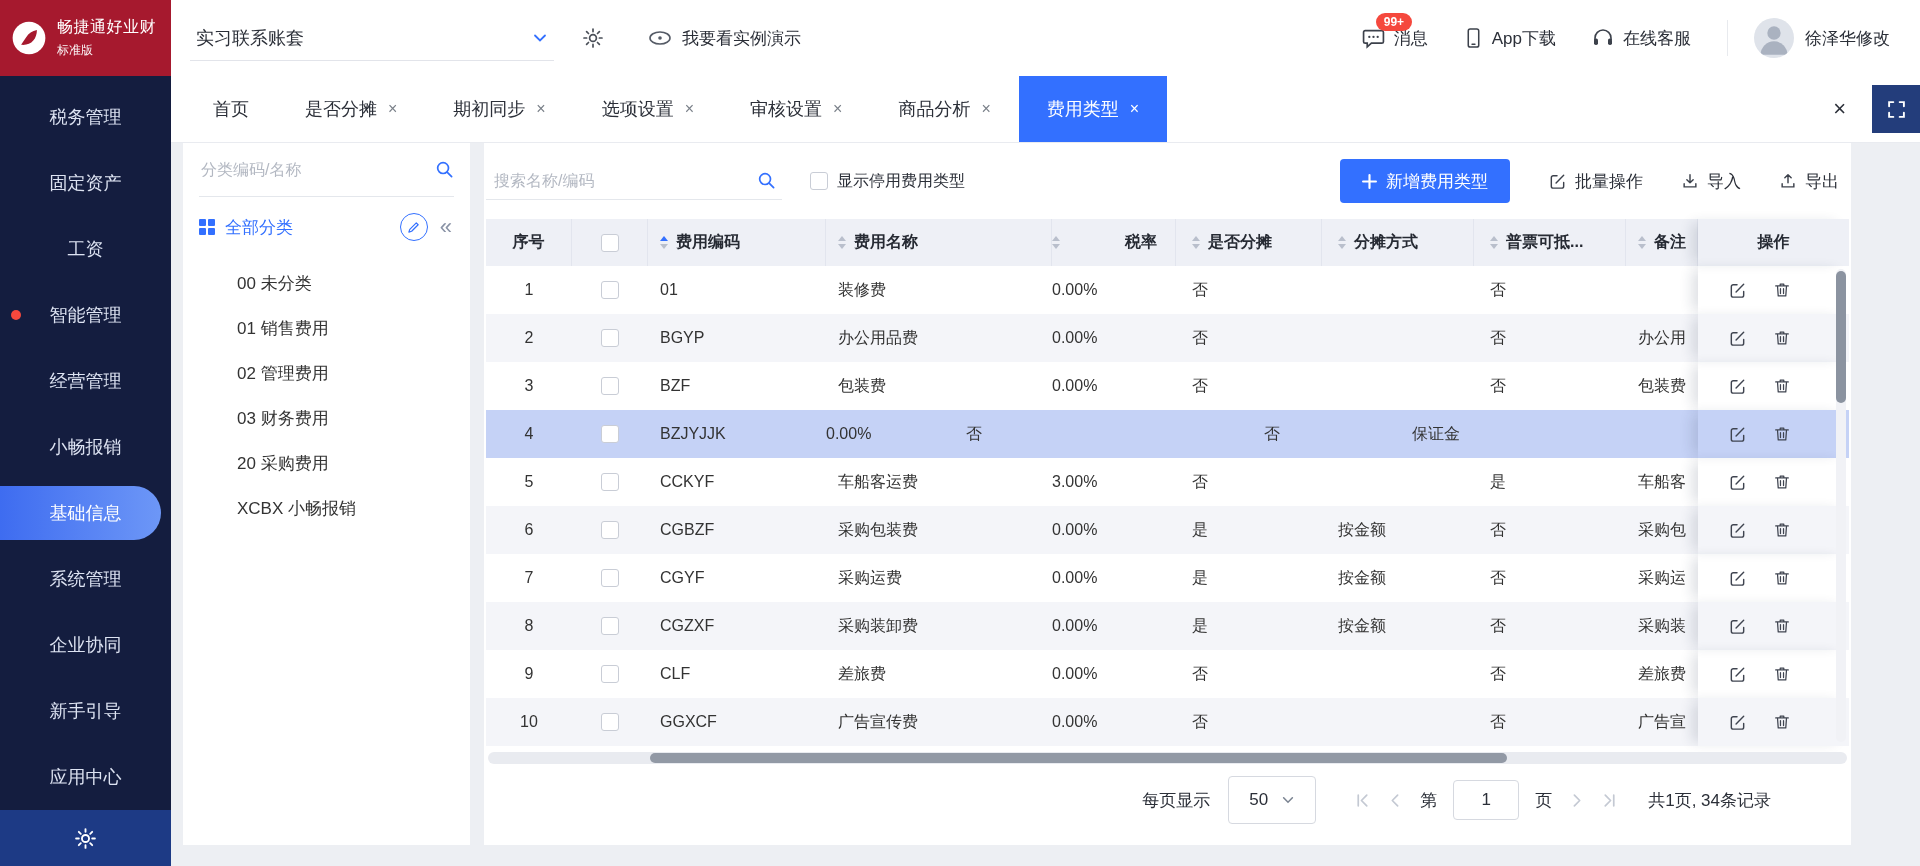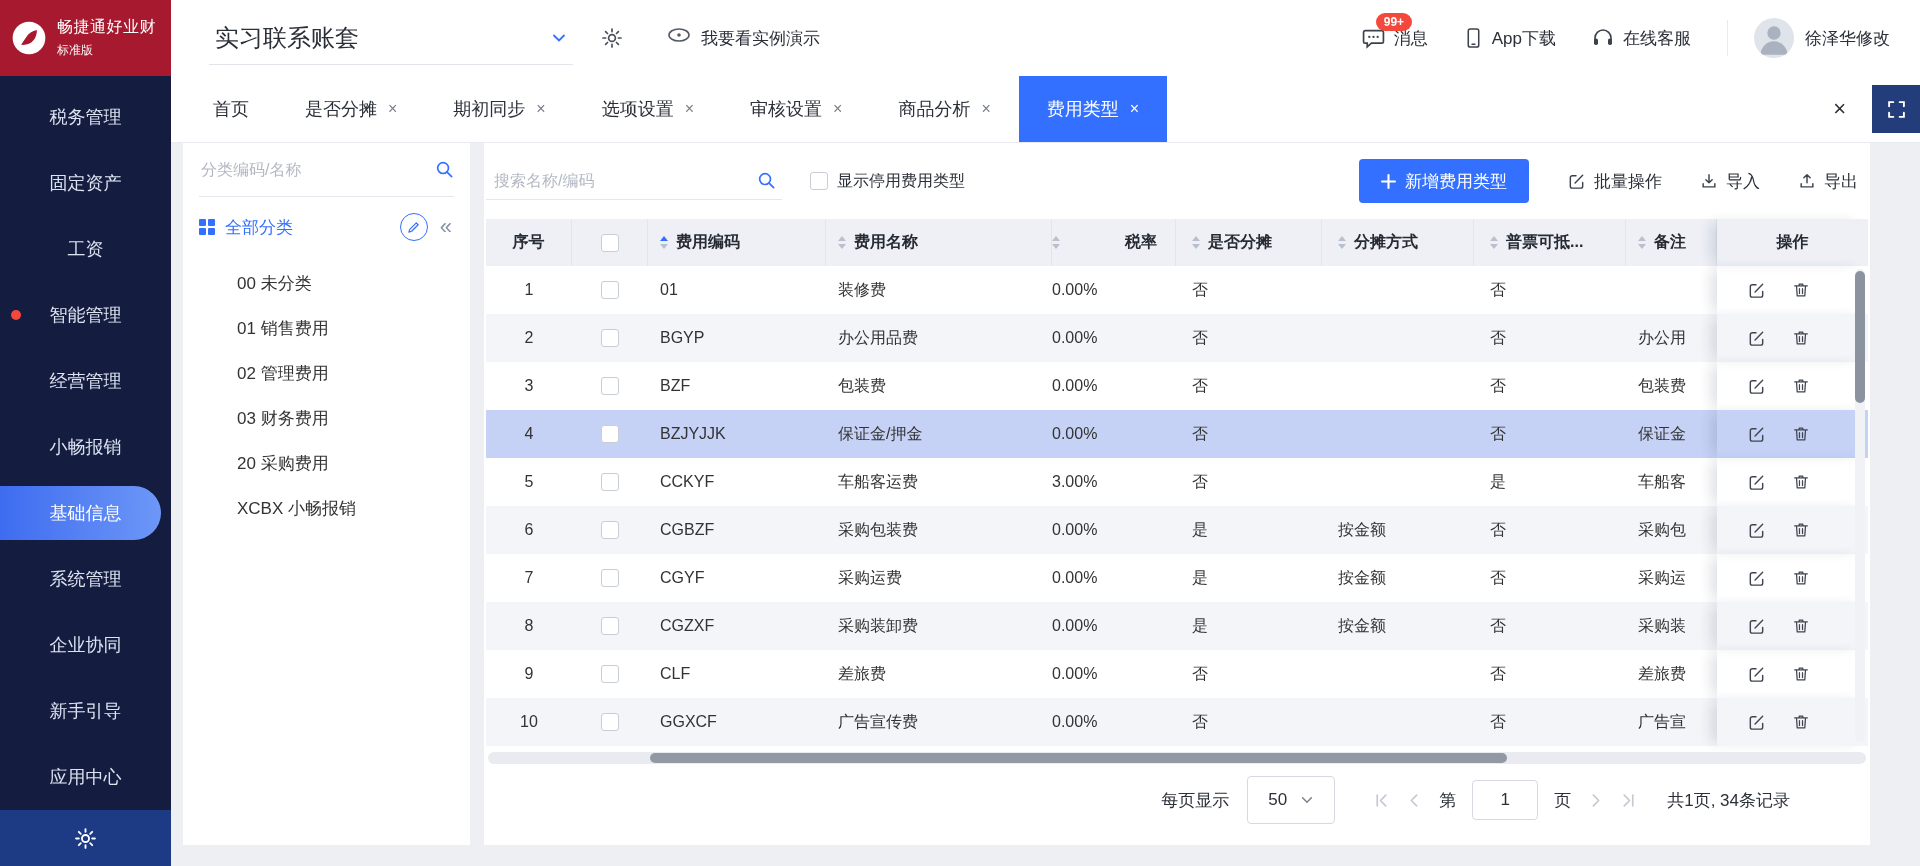--- a/index.html
+++ b/index.html
@@ -25,25 +25,25 @@
   button{border:0;background:none;padding:0}
   ::placeholder{color:#b3b8c2}
 
   .app{display:flex;flex-direction:column;width:1920px;height:866px}
 
   
   .topbar{height:76px;background:#fff;display:flex;align-items:center;flex:0 0 auto}
   .logo{width:171px;height:76px;background:var(--logo-red);color:#fff;display:flex;align-items:center;gap:9px;padding:0 10px;flex:0 0 auto}
   .logo-title{font-size:16px;font-weight:normal;letter-spacing:.5px;white-space:nowrap}
   .logo-sub{font-size:12px;margin-top:4px;opacity:.95}
-  .account{margin-left:38px;width:364px;display:flex;align-items:center;justify-content:space-between;
-           border-bottom:1px solid #e2e4ea;padding:10px 6px;font-size:24px;color:#2b2f38}
+  .account{margin-left:19px;width:364px;display:flex;align-items:center;justify-content:space-between;
+           border-bottom:1px solid #e2e4ea;padding:10px 6px;font-size:18px;color:#2b2f38}
   .account .chev{color:var(--accent)}
   .hdr-gear{margin-left:28px;color:#4a4f58;display:flex;align-items:center}
-  .demo{margin-left:44px;display:flex;gap:10px;font-size:17px;color:#2b2f38}
+  .demo{margin-left:44px;display:flex;align-items:center;gap:10px;font-size:17px;color:#2b2f38}
   .demo svg{color:#555b66}
   .spacer{flex:1}
   .hdr-item{display:flex;align-items:center;gap:9px;font-size:17px;color:#2b2f38;margin-right:36px;position:relative}
   .hdr-item svg{color:#3c414b}
   .badge{position:absolute;top:-14px;left:14px;background:var(--badge-red);color:#ffffff;border-radius:10px;
          font-size:12px;line-height:18px;padding:0 8px;font-weight:bold}
   .hdr-divider{width:1px;height:36px;background:#e8eaee;margin-right:26px}
   .user{display:flex;align-items:center;gap:11px;margin-right:30px;font-size:17px}
   .avatar{width:40px;height:40px;border-radius:50%;overflow:hidden;background:#dfe3ea;display:flex;align-items:flex-end;justify-content:center}
 
@@ -89,21 +89,21 @@
   .grid-icon{display:grid;grid-template-columns:7px 7px;gap:2px}
   .grid-icon i{width:7px;height:7px;background:var(--accent);border-radius:1px}
   .cat-root-label{flex:1;color:var(--accent);font-size:17px}
   .edit-circle{width:28px;height:28px;border:1px solid var(--accent);border-radius:50%;color:var(--accent);
        display:flex;align-items:center;justify-content:center}
   .collapse{color:#8a93a6;font-size:22px;line-height:1;padding:0 2px}
   .cat-items{padding-left:38px;padding-top:4px}
   .cat-item{height:45px;display:flex;align-items:center;font-size:17px;color:#333}
 
   
-  .table-panel{flex:1;background:#fff;margin-right:50px;display:flex;flex-direction:column;min-width:0}
+  .table-panel{flex:1;background:#fff;margin-right:69px;display:flex;flex-direction:column;min-width:0}
 
   .toolbar{display:flex;align-items:center;padding:16px 12px 10px 2px}
   .tb-search{width:296px;display:flex;align-items:center;border-bottom:1px solid #e4e7ec;padding:8px 6px}
   .tb-search input{flex:1;border:0;outline:0;font-size:16px;background:transparent;color:#333}
   .tb-search svg{color:var(--accent)}
   .tb-check{display:flex;align-items:center;gap:9px;margin-left:28px;font-size:16px;color:#2b2f38}
   .checkbox{width:18px;height:18px;border:1px solid #c9cdd6;border-radius:3px;background:#fff;display:inline-block;flex:0 0 auto}
   .tb-actions{margin-left:auto;display:flex;align-items:center;gap:38px}
   .btn-primary{height:44px;padding:0 22px;background:var(--accent);color:#fff;border-radius:4px;
        font-size:17px;display:flex;align-items:center;gap:9px}
@@ -592,21 +592,20 @@
                     </span>
                   </div>
                 </div>
 
                 <div class="tr row selected" data-interactable="true">
                   <div class="c-no" data-interactable="false">4</div>
                   <div class="c-chk" data-interactable="false">
                     <span class="checkbox" data-interactable="true"></span>
                   </div>
                   <div class="c-code" data-interactable="false">BZJYJJK</div>
-                  <div class="c-name" data-interactable="false">保证金/押金</div>
                   <div class="c-rate" data-interactable="false">0.00%</div>
                   <div class="c-share" data-interactable="false">否</div>
                   <div class="c-method" data-interactable="false"></div>
                   <div class="c-deduct" data-interactable="false">否</div>
                   <div class="c-note" data-interactable="false">保证金</div>
                   <div class="c-op" data-interactable="false">
                     <span class="op-ic" data-interactable="true">
                       <svg width="19" height="19" viewBox="0 0 20 20">
                         <path d="M16.5 11v4a2 2 0 0 1-2 2h-9a2 2 0 0 1-2-2v-9a2 2 0 0 1 2-2h4" fill="none" stroke="currentColor" stroke-width="1.5" stroke-linecap="round"></path>
                         <path d="M8.5 11.5l8-8" stroke="currentColor" stroke-width="1.5" stroke-linecap="round"></path>

